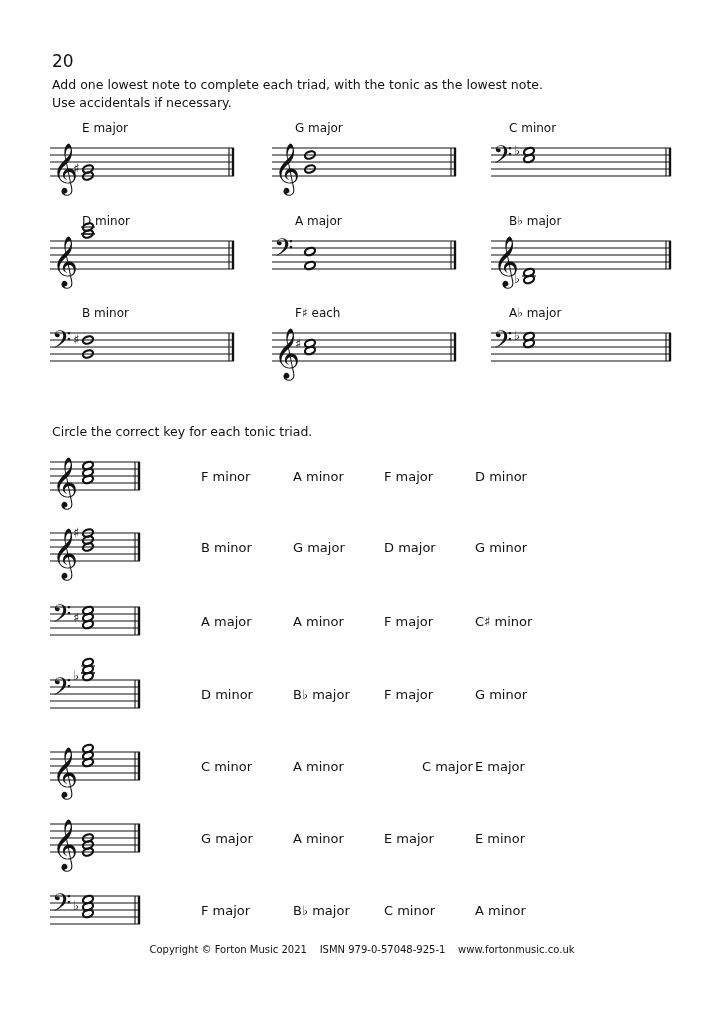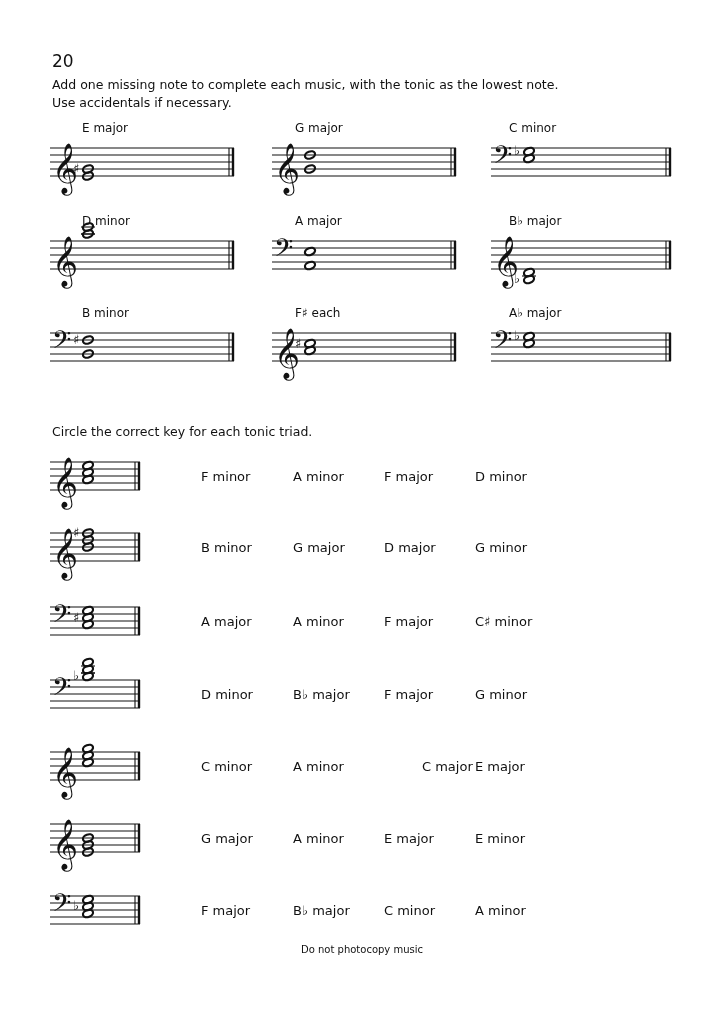--- a/index.html
+++ b/index.html
@@ -13,21 +13,21 @@
     .opt { font-size: 13px; white-space: nowrap; }
     .footer { left: 0; width: 724px; text-align: center; font-size: 10px; line-height: 13px; }
     svg.staff { position: absolute; overflow: visible; }
   </style>
 </head>
 <body>
 
 <div class="abs page-num">20</div>
 
 <div class="abs instr" style="top:76px;">
-  <span>Add </span><b>one</b><span> missing note to complete each music, with the tonic as the lowest note.</span><br>
+  <span>Add </span><b>one</b><span> lowest note to complete each triad, with the tonic as the lowest note.</span><br>
   <span>Use accidentals if necessary.</span>
 </div>
 
 <div id="ex-container">
     <div class="abs label" style="left: 82px; top: 121px;">E major</div>
     <svg class="staff" width="194" height="80" viewBox="0 -25 194 80" style="left: 50px; top: 123px;">
       <g>
         <line x1="0" x2="184" y1="0" y2="0" stroke="#111" stroke-width="1.1"></line>
         <line x1="0" x2="184" y1="7" y2="7" stroke="#111" stroke-width="1.1"></line>
         <line x1="0" x2="184" y1="14" y2="14" stroke="#111" stroke-width="1.1"></line>
@@ -311,14 +311,14 @@
         <ellipse cx="38" cy="3.5" rx="5.2" ry="3.5" fill="none" stroke="#111" stroke-width="2.2" transform="rotate(-20 38 3.5)"></ellipse>
       </g>
     </svg>
     <div class="abs opt" style="left: 201px; top: 903px;">F major</div>
     <div class="abs opt" style="left: 293px; top: 903px;">B♭ major</div>
     <div class="abs opt" style="left: 384px; top: 903px;">C minor</div>
     <div class="abs opt" style="left: 475px; top: 903px;">A minor</div>
   </div>
 
 <div class="abs footer" style="top:943px;">
-  <div>Do not photocopy music</div>
+  <div style="white-space:pre;">Copyright © Forton Music 2021    ISMN 979-0-57048-925-1    www.fortonmusic.co.uk</div>
 </div>
 
 </body></html>

